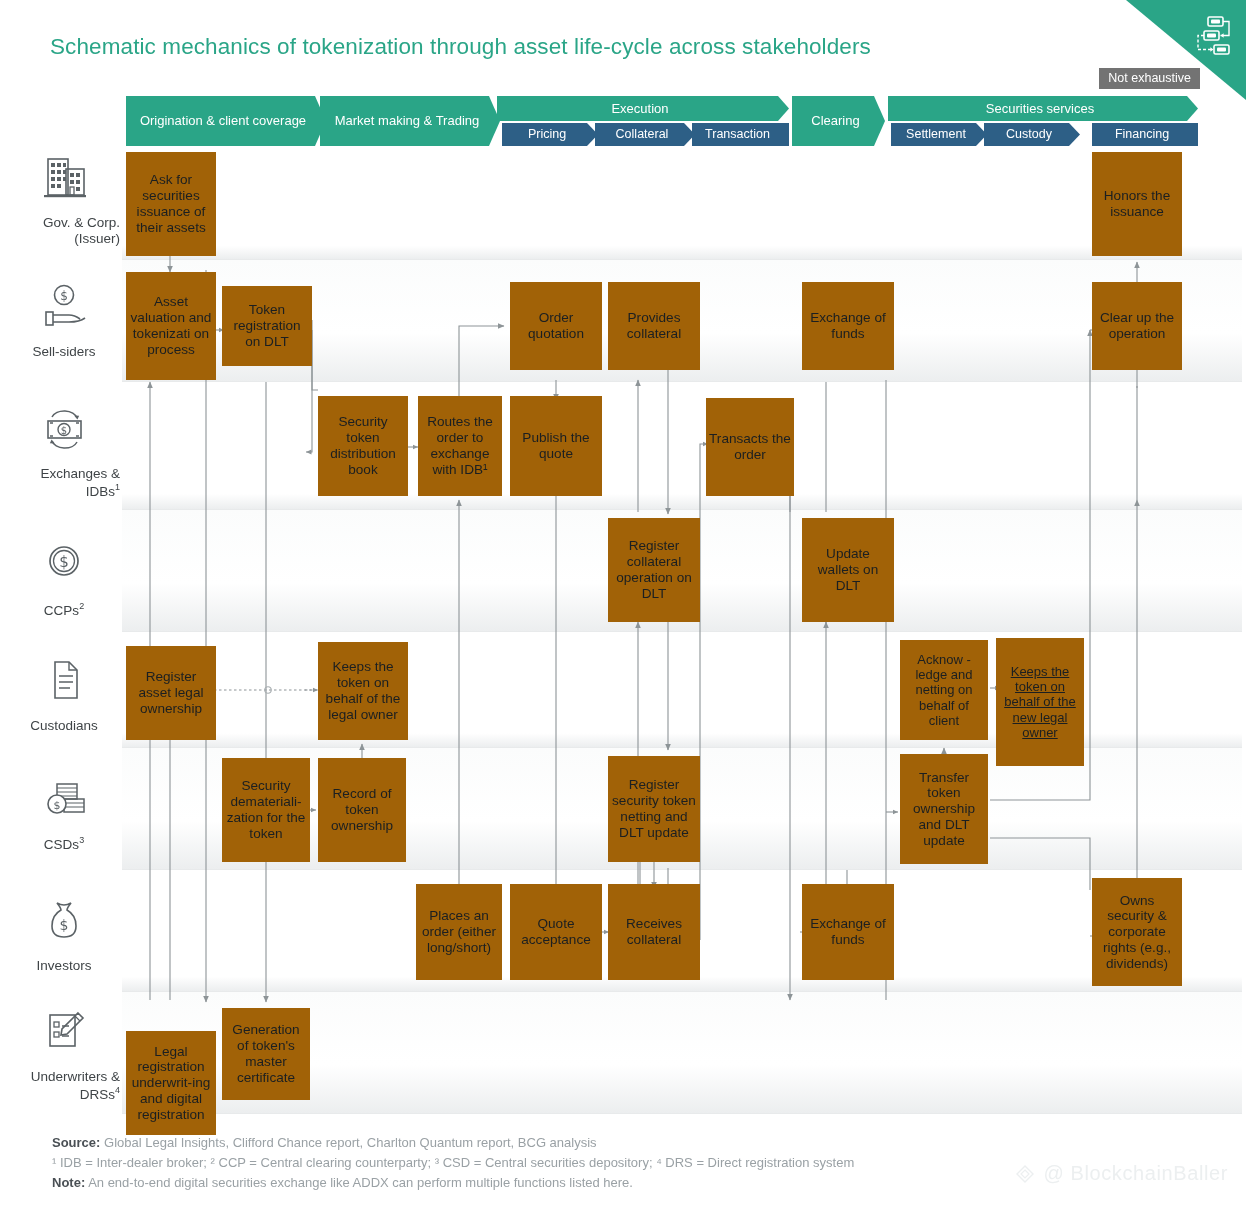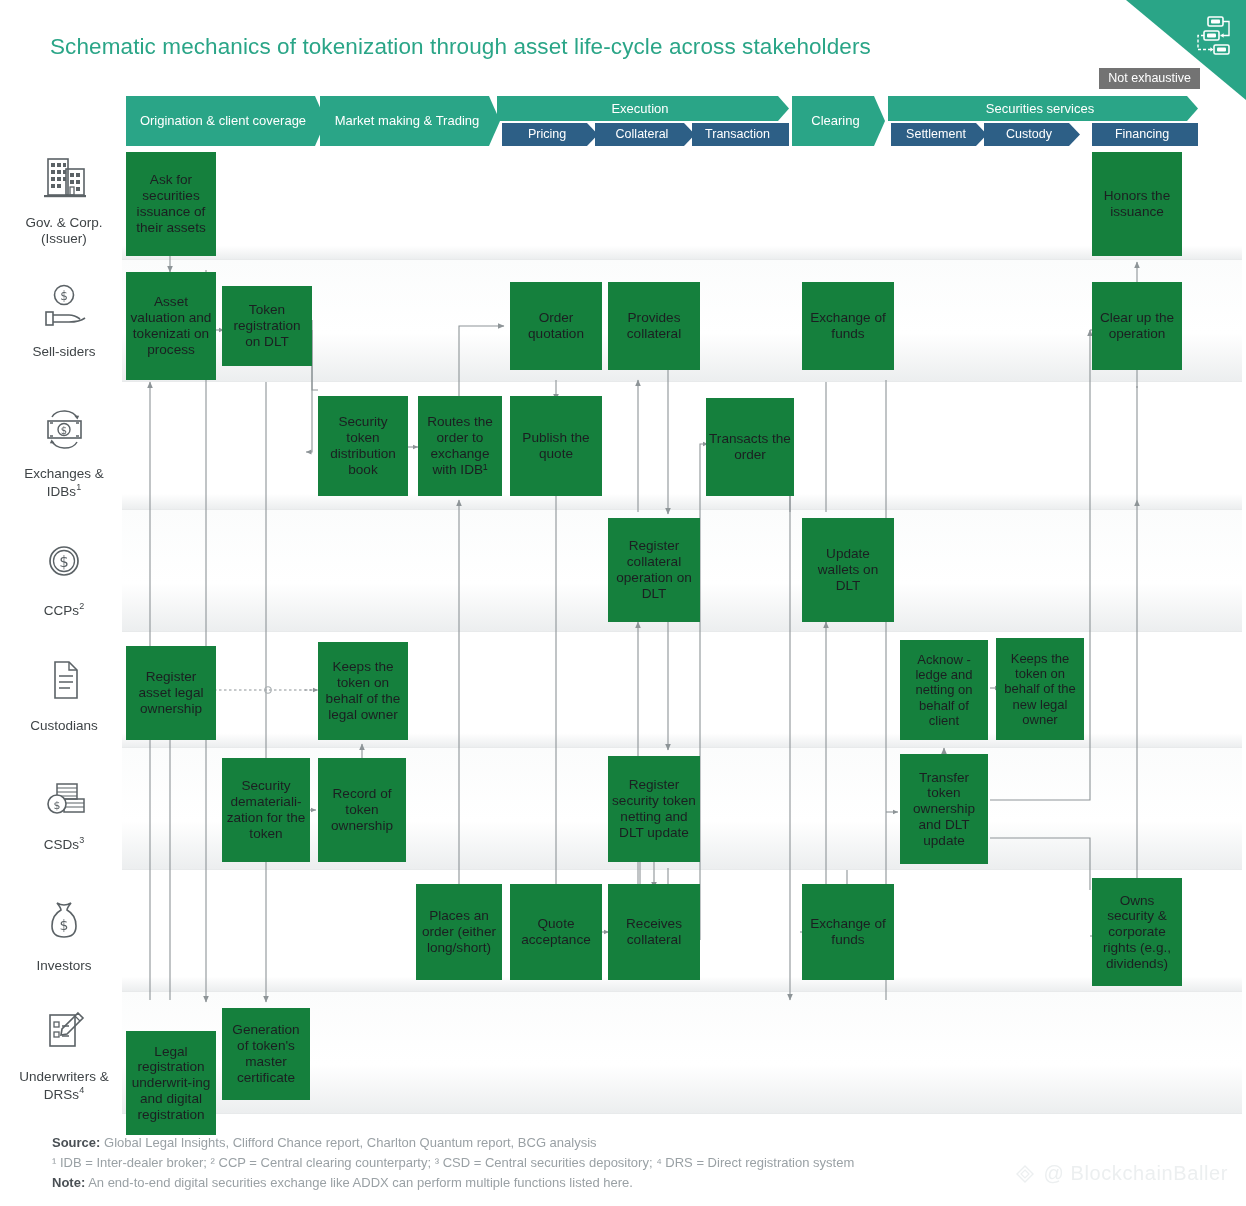--- a/index.html
+++ b/index.html
@@ -63,29 +63,29 @@
   .band.alt { background: linear-gradient(180deg,#fbfcfc 0%,#ffffff 60%,#eceeef 100%); }
 
   
   .rail-item {
     position: absolute; left: 8px; width: 112px;
     display: flex; flex-direction: column;
     align-items: center; justify-content: center;
   }
   .rail-icon { width: 54px; height: 50px; display:block; }
   .rail-label {
-    margin-top: 12px; text-align: center;
+    margin-top: 12px; text-align: right;
     font-size: 13.5px; color: #3f4447; line-height: 1.18;
   }
   .rail-label sup { font-size: 9px; }
 
   
   .box {
     position: absolute; z-index: 2;
-    background: #15803d;
+    background: #a16207;
     color: #1b1f21;
     display: flex; align-items: center; justify-content: center;
     text-align: center;
     font-size: 13.6px; line-height: 1.16;
     padding: 2px 3px;
   }
 
   
   svg.wires { position: absolute; left:0; top:0; width:1246px; height:1206px; z-index:1; }
 
@@ -368,21 +368,21 @@
   <div class="box" style="left:418px; top:396px; width:84px;  height:100px;">Routes the order to exchange with IDB¹</div>
   <div class="box" style="left:510px; top:396px; width:92px;  height:100px;">Publish the quote</div>
   <div class="box" style="left:706px; top:398px; width:88px;  height:98px;">Transacts the order</div>
 
   <div class="box" style="left:608px; top:518px; width:92px;  height:104px;">Register collateral operation on DLT</div>
   <div class="box" style="left:802px; top:518px; width:92px;  height:104px;">Update wallets on DLT</div>
 
   <div class="box" style="left:126px; top:646px; width:90px;  height:94px;">Register asset legal ownership</div>
   <div class="box" style="left:318px; top:642px; width:90px;  height:98px;">Keeps the token on behalf of the legal owner</div>
   <div class="box" style="left:900px; top:640px; width:88px;  height:100px; font-size:13px;">Acknow -ledge and netting on behalf of client</div>
-  <div class="box" style="left:996px; top:638px; width:88px;  height:102px; font-size:13px;">Keeps the token on behalf of the new legal owner</div>
+  <div class="box" style="left:996px; top:638px; width:88px;  height:128px; font-size:13px;text-decoration:underline;">Keeps the token on behalf of the new legal owner</div>
 
   <div class="box" style="left:222px; top:758px; width:88px;  height:104px;">Security demateriali-zation for the token</div>
   <div class="box" style="left:318px; top:758px; width:88px;  height:104px;">Record of token ownership</div>
   <div class="box" style="left:608px; top:756px; width:92px;  height:106px;">Register security token netting and DLT update</div>
   <div class="box" style="left:900px; top:754px; width:88px;  height:110px;">Transfer token ownership and DLT update</div>
 
   <div class="box" style="left:416px; top:884px; width:86px;  height:96px;">Places an order (either long/short)</div>
   <div class="box" style="left:608px; top:884px; width:92px;  height:96px;">Receives collateral</div>
   <div class="box" style="left:510px; top:884px; width:92px;  height:96px;">Quote acceptance</div>
   <div class="box" style="left:802px; top:884px; width:92px;  height:96px;">Exchange of funds</div>

